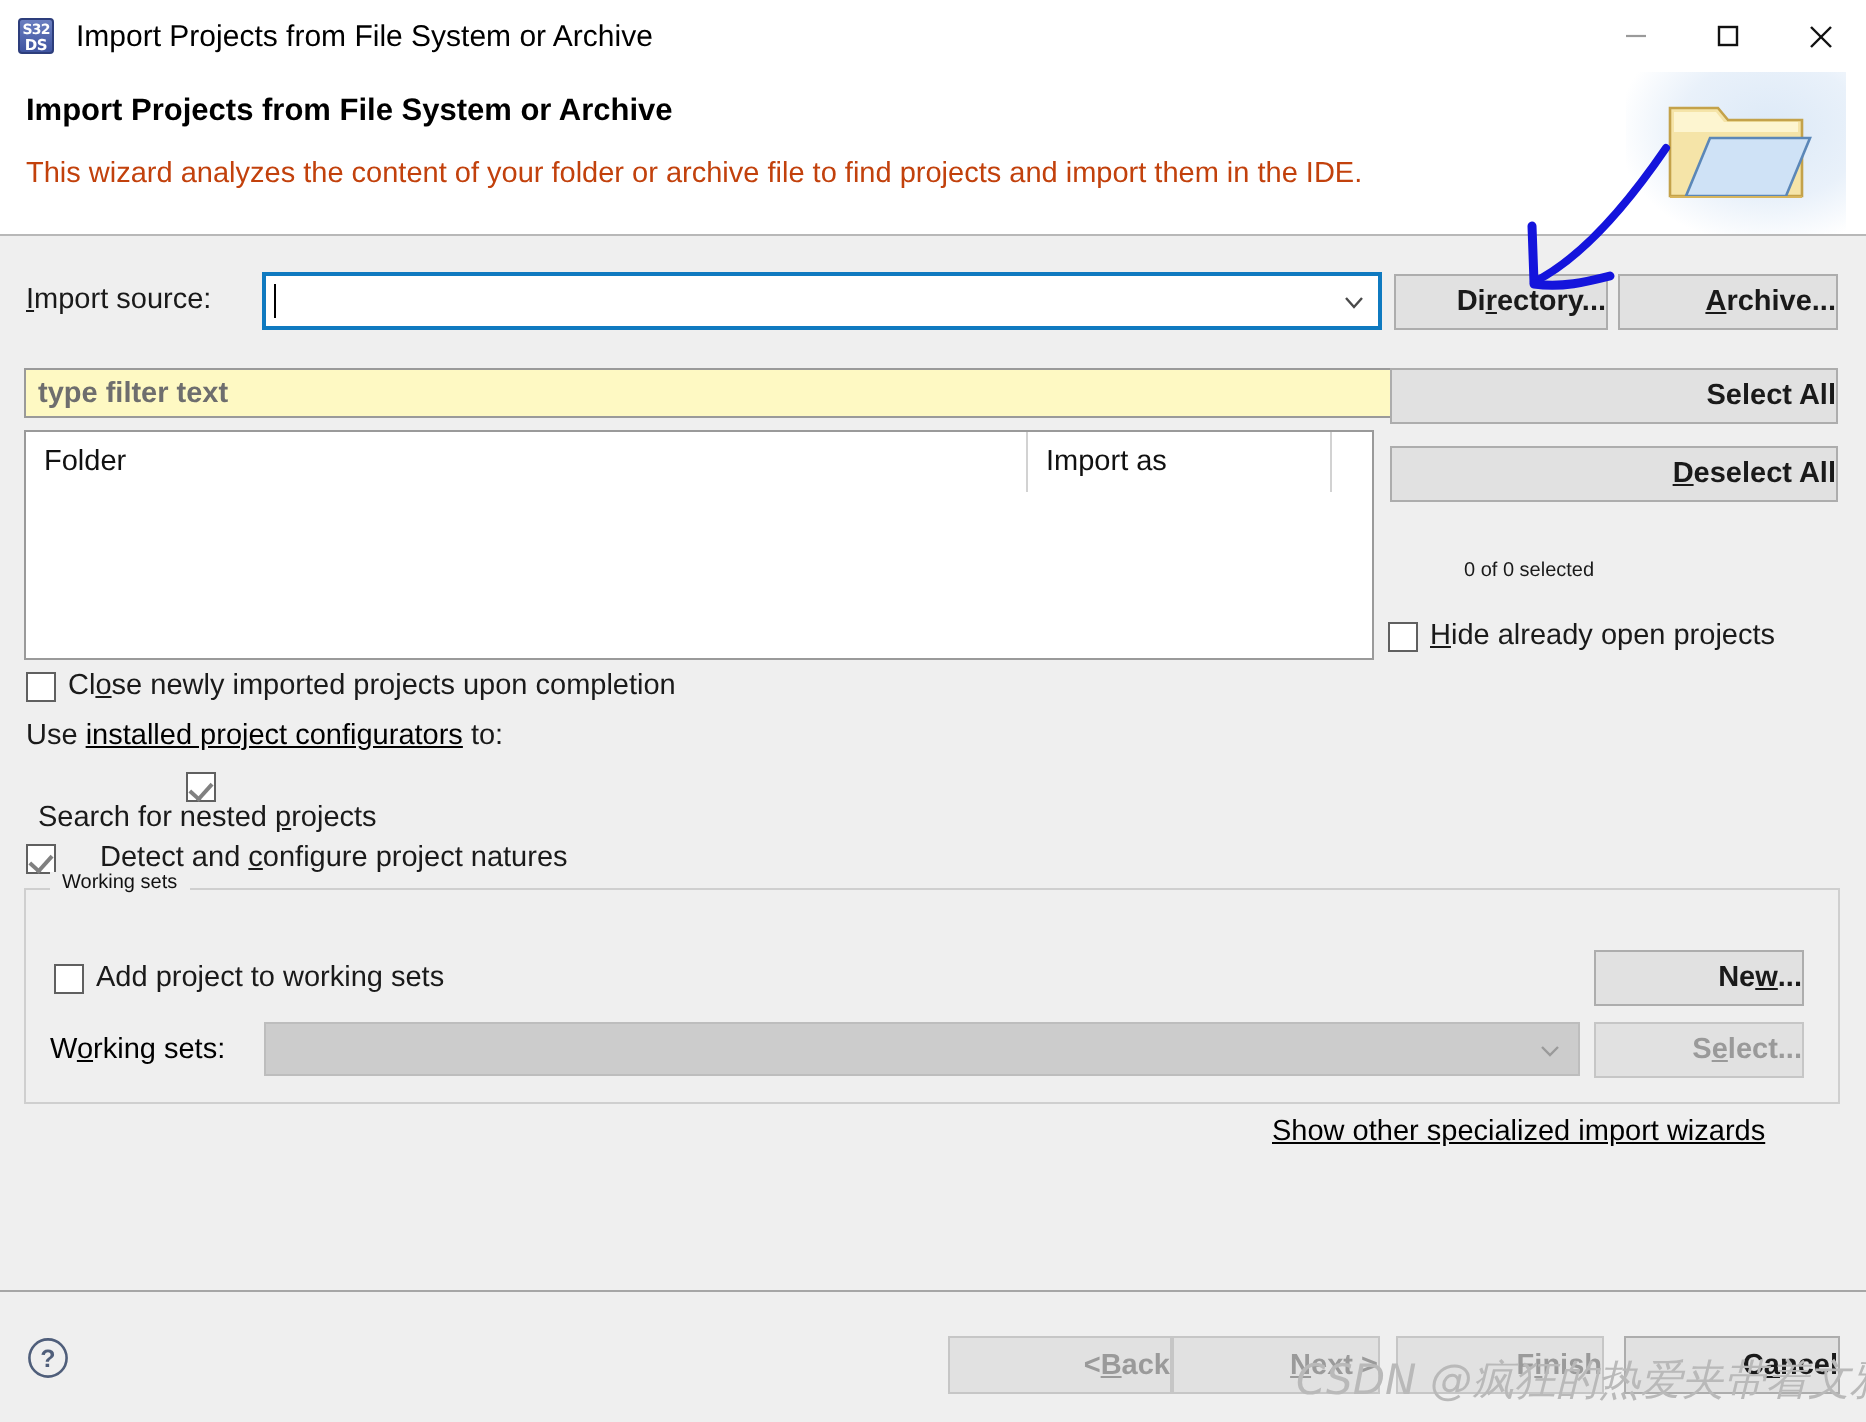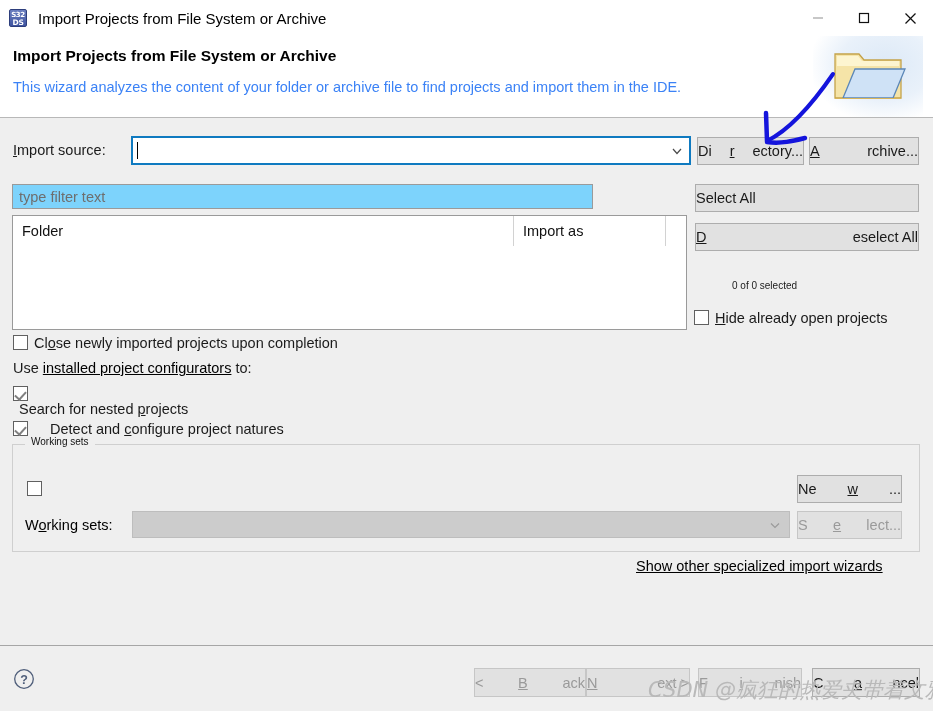--- a/index.html
+++ b/index.html
@@ -84,21 +84,21 @@
     position: absolute;
     left: 13px; top: 11px;
     font-size: 15.5px;
     font-weight: bold;
     color: #000000;
   }
   .header-desc {
     position: absolute;
     left: 13px; top: 43px;
     font-size: 14.5px;
-    color: #3b82f6;
+    color: #c2410c;
   }
   .header-folder {
     position: absolute;
     right: 10px; top: 0px;
     width: 110px; height: 81px;
     overflow: hidden;
   }
   .header-folder .bgwash {
     position: absolute;
     right: -10px; top: -16px;
@@ -146,41 +146,43 @@
 
   .btn {
     background: #e1e1e1;
     border: 1px solid #adadad;
     box-sizing: border-box;
     font-family: "Liberation Sans", sans-serif;
     font-size: 14.5px;
     color: #1a1a1a;
     display: flex;
     align-items: center;
-    justify-content: space-between;
+    justify-content: flex-end;
     padding: 0;
+    font-weight: bold;
   }
   .btn.disabled { color: #9a9a9a; border-color: #c6c6c6; background: #e1e1e1; }
 
   .btn-directory { position: absolute; left: 697px; top: 137px; width: 107px; height: 28px; }
   .btn-archive   { position: absolute; left: 809px; top: 137px; width: 110px; height: 28px; }
   .btn-selectall   { position: absolute; left: 695px; top: 184px; width: 224px; height: 28px; }
   .btn-deselectall { position: absolute; left: 695px; top: 223px; width: 224px; height: 28px; }
 
   
   .filter-box {
     position: absolute;
     left: 12px; top: 184px;
-    width: 581px; height: 25px;
-    background: #7dd3fc;
+    width: 684px; height: 25px;
+    background: #fef9c3;
     border: 1px solid #9a9a9a;
     box-sizing: border-box;
     display: flex;
     align-items: center;
     padding-left: 6px;
+    font-weight: bold;
   }
   .filter-box span { color: #6e6e6e; font-size: 14.5px; }
 
   
   .table-box {
     position: absolute;
     left: 12px; top: 215px;
     width: 675px; height: 115px;
     background: #ffffff;
     border: 1px solid #9a9a9a;
@@ -205,21 +207,21 @@
   .th-importas { width: 152px; border-left: 1px solid #d2d2d2; }
   .th-spacer { flex: 1; border-left: 1px solid #d2d2d2; }
 
   
   .selected-count {
     position: absolute;
     left: 732px; top: 280px;
     font-size: 10px;
   }
 
-  .chk-row { position: absolute; display: flex; }
+  .chk-row { position: absolute; display: flex; align-items: center; }
   .chk {
     width: 15px; height: 15px;
     border: 1px solid #606060;
     background: #ffffff;
     box-sizing: border-box;
     flex: none;
     position: relative;
   }
   .chk.checked::after {
     content: "";
@@ -443,20 +445,21 @@
 <div class="chk-row chk-natures">
   <div class="chk checked"></div>
   <div class="chk-label"><span>Detect and </span><span class="u">c</span><span>onfigure project natures</span></div>
 </div>
 
 <div class="group-ws"></div>
 <div class="group-ws-title">Working sets</div>
 
 <div class="chk-row chk-addws">
   <div class="chk"></div>
+  <div class="chk-label">Add project to working sets</div>
 </div>
 
 <button class="btn btn-new">
     <span>Ne</span>
     <span class="u">w</span>
     <span>...</span>
   </button>
 <button class="btn btn-select disabled">
     <span>S</span>
     <span class="u">e</span>

